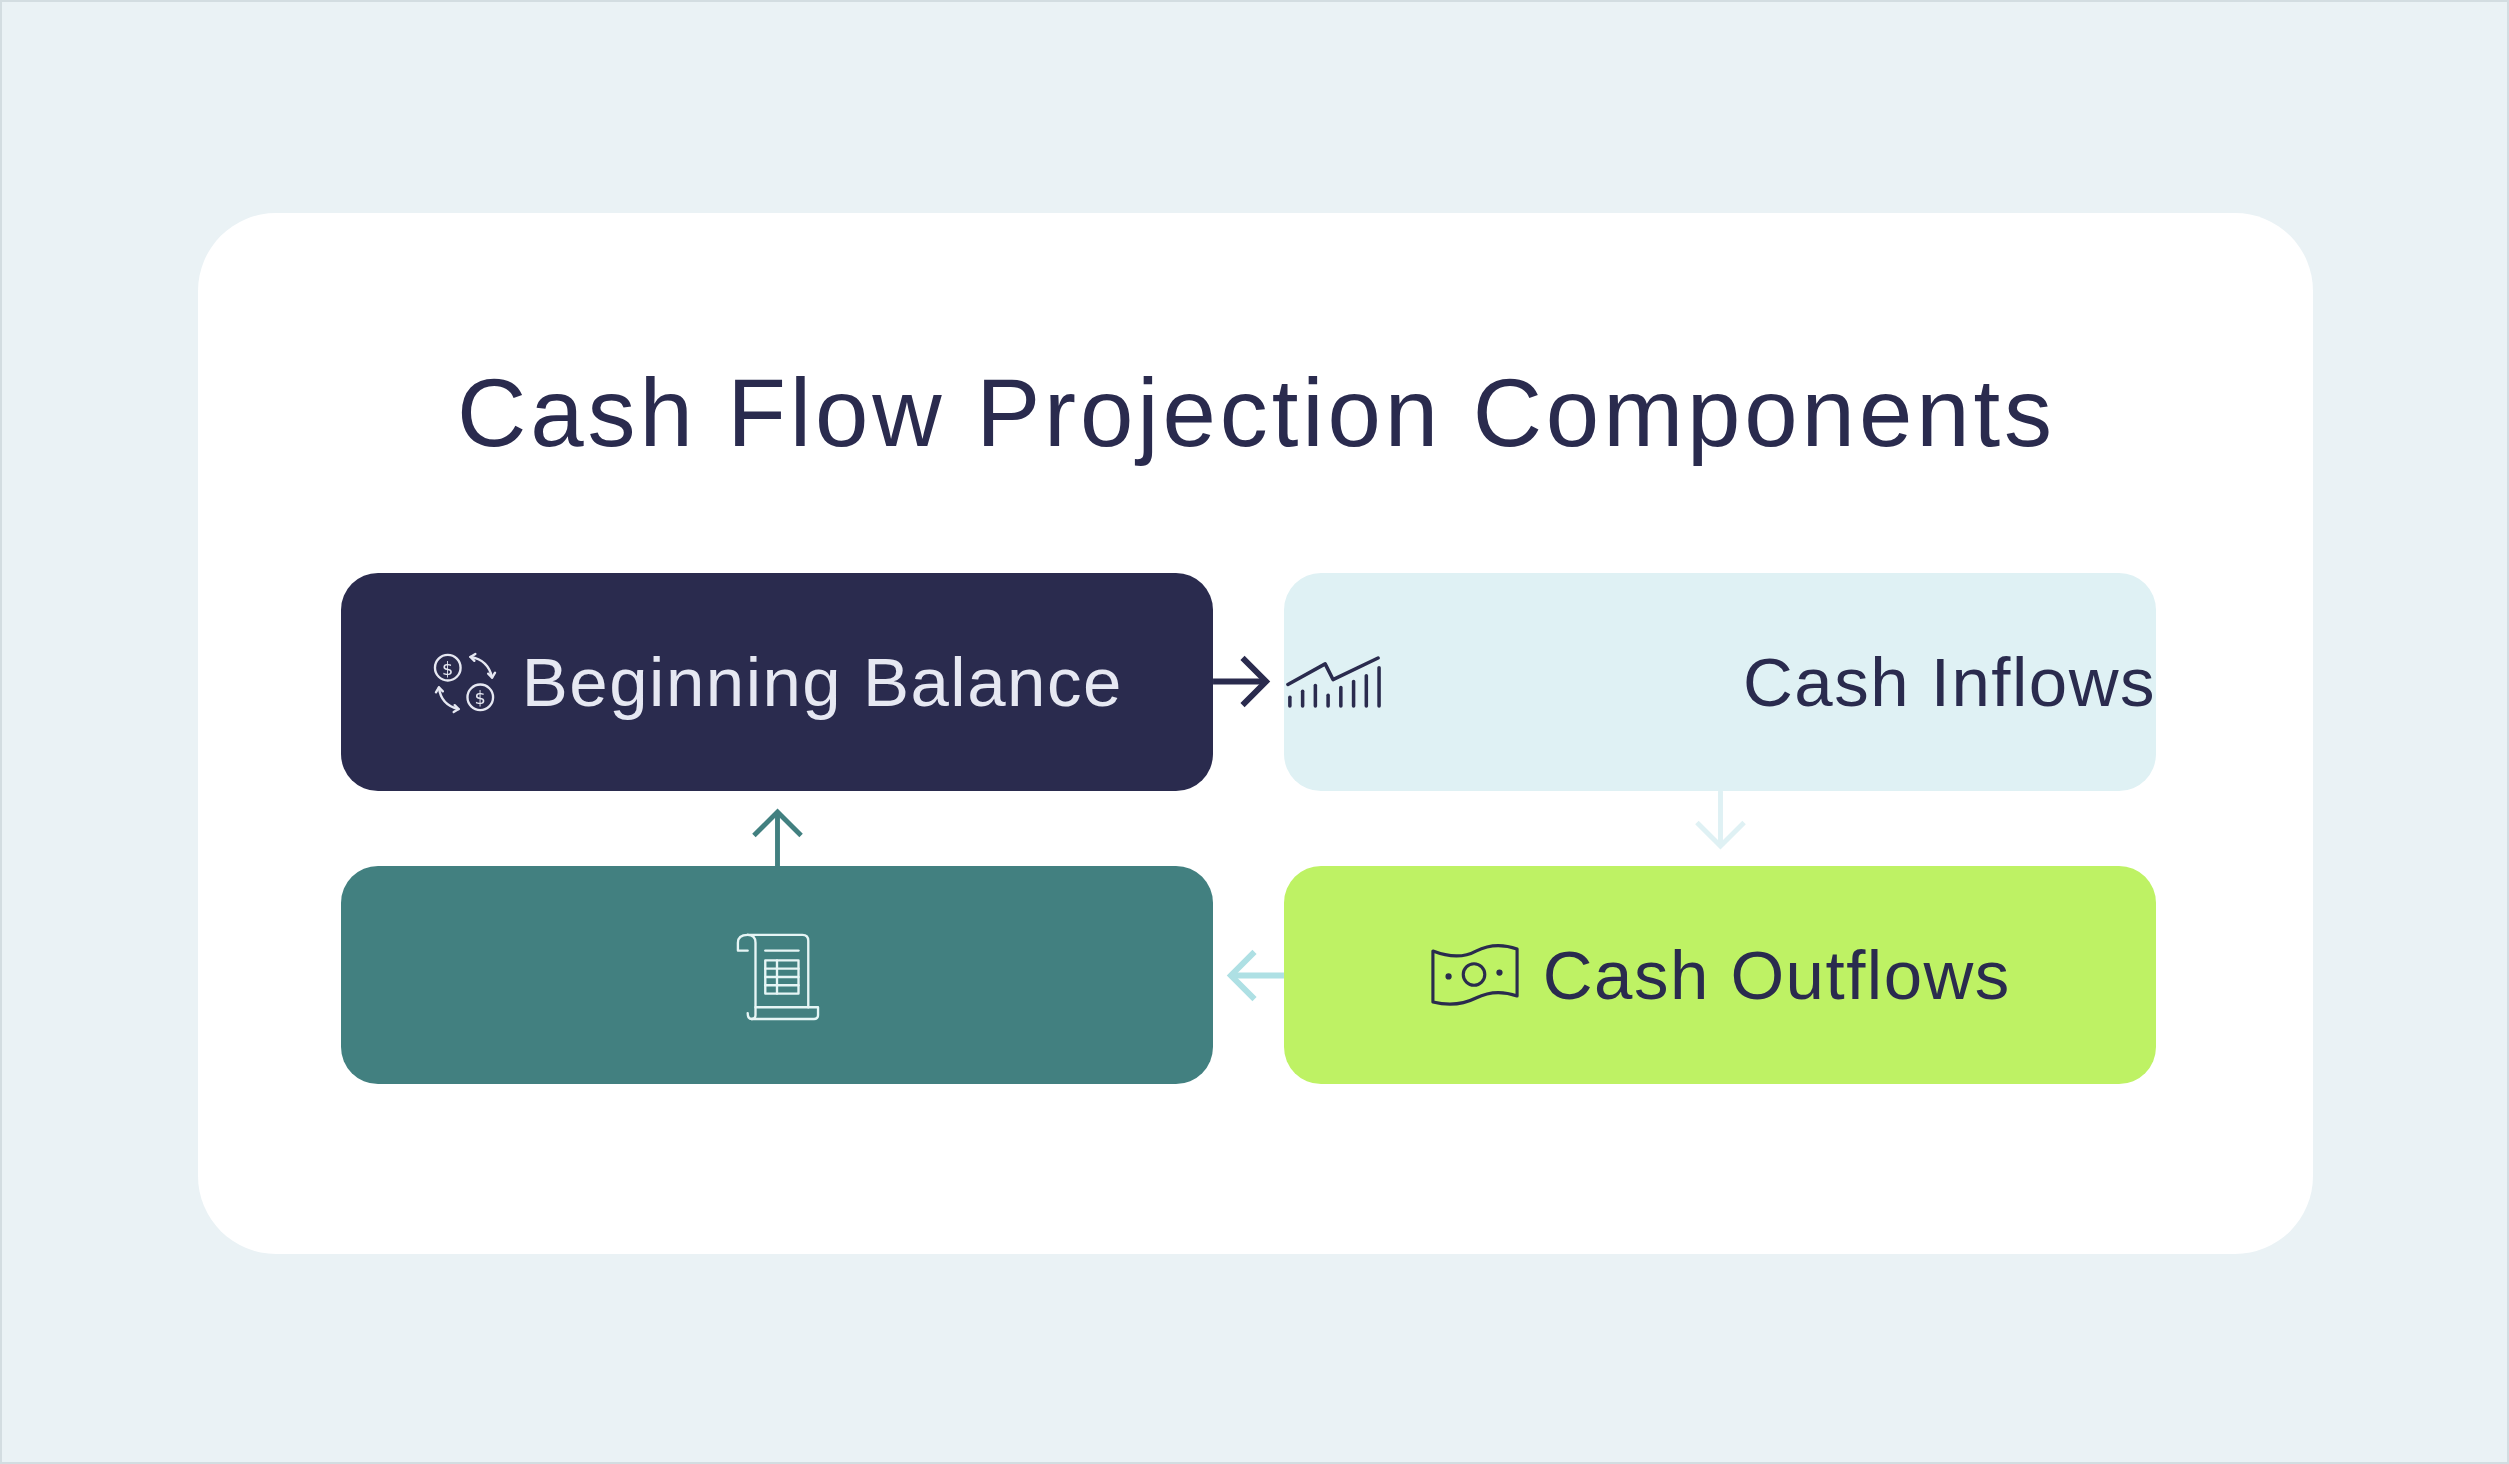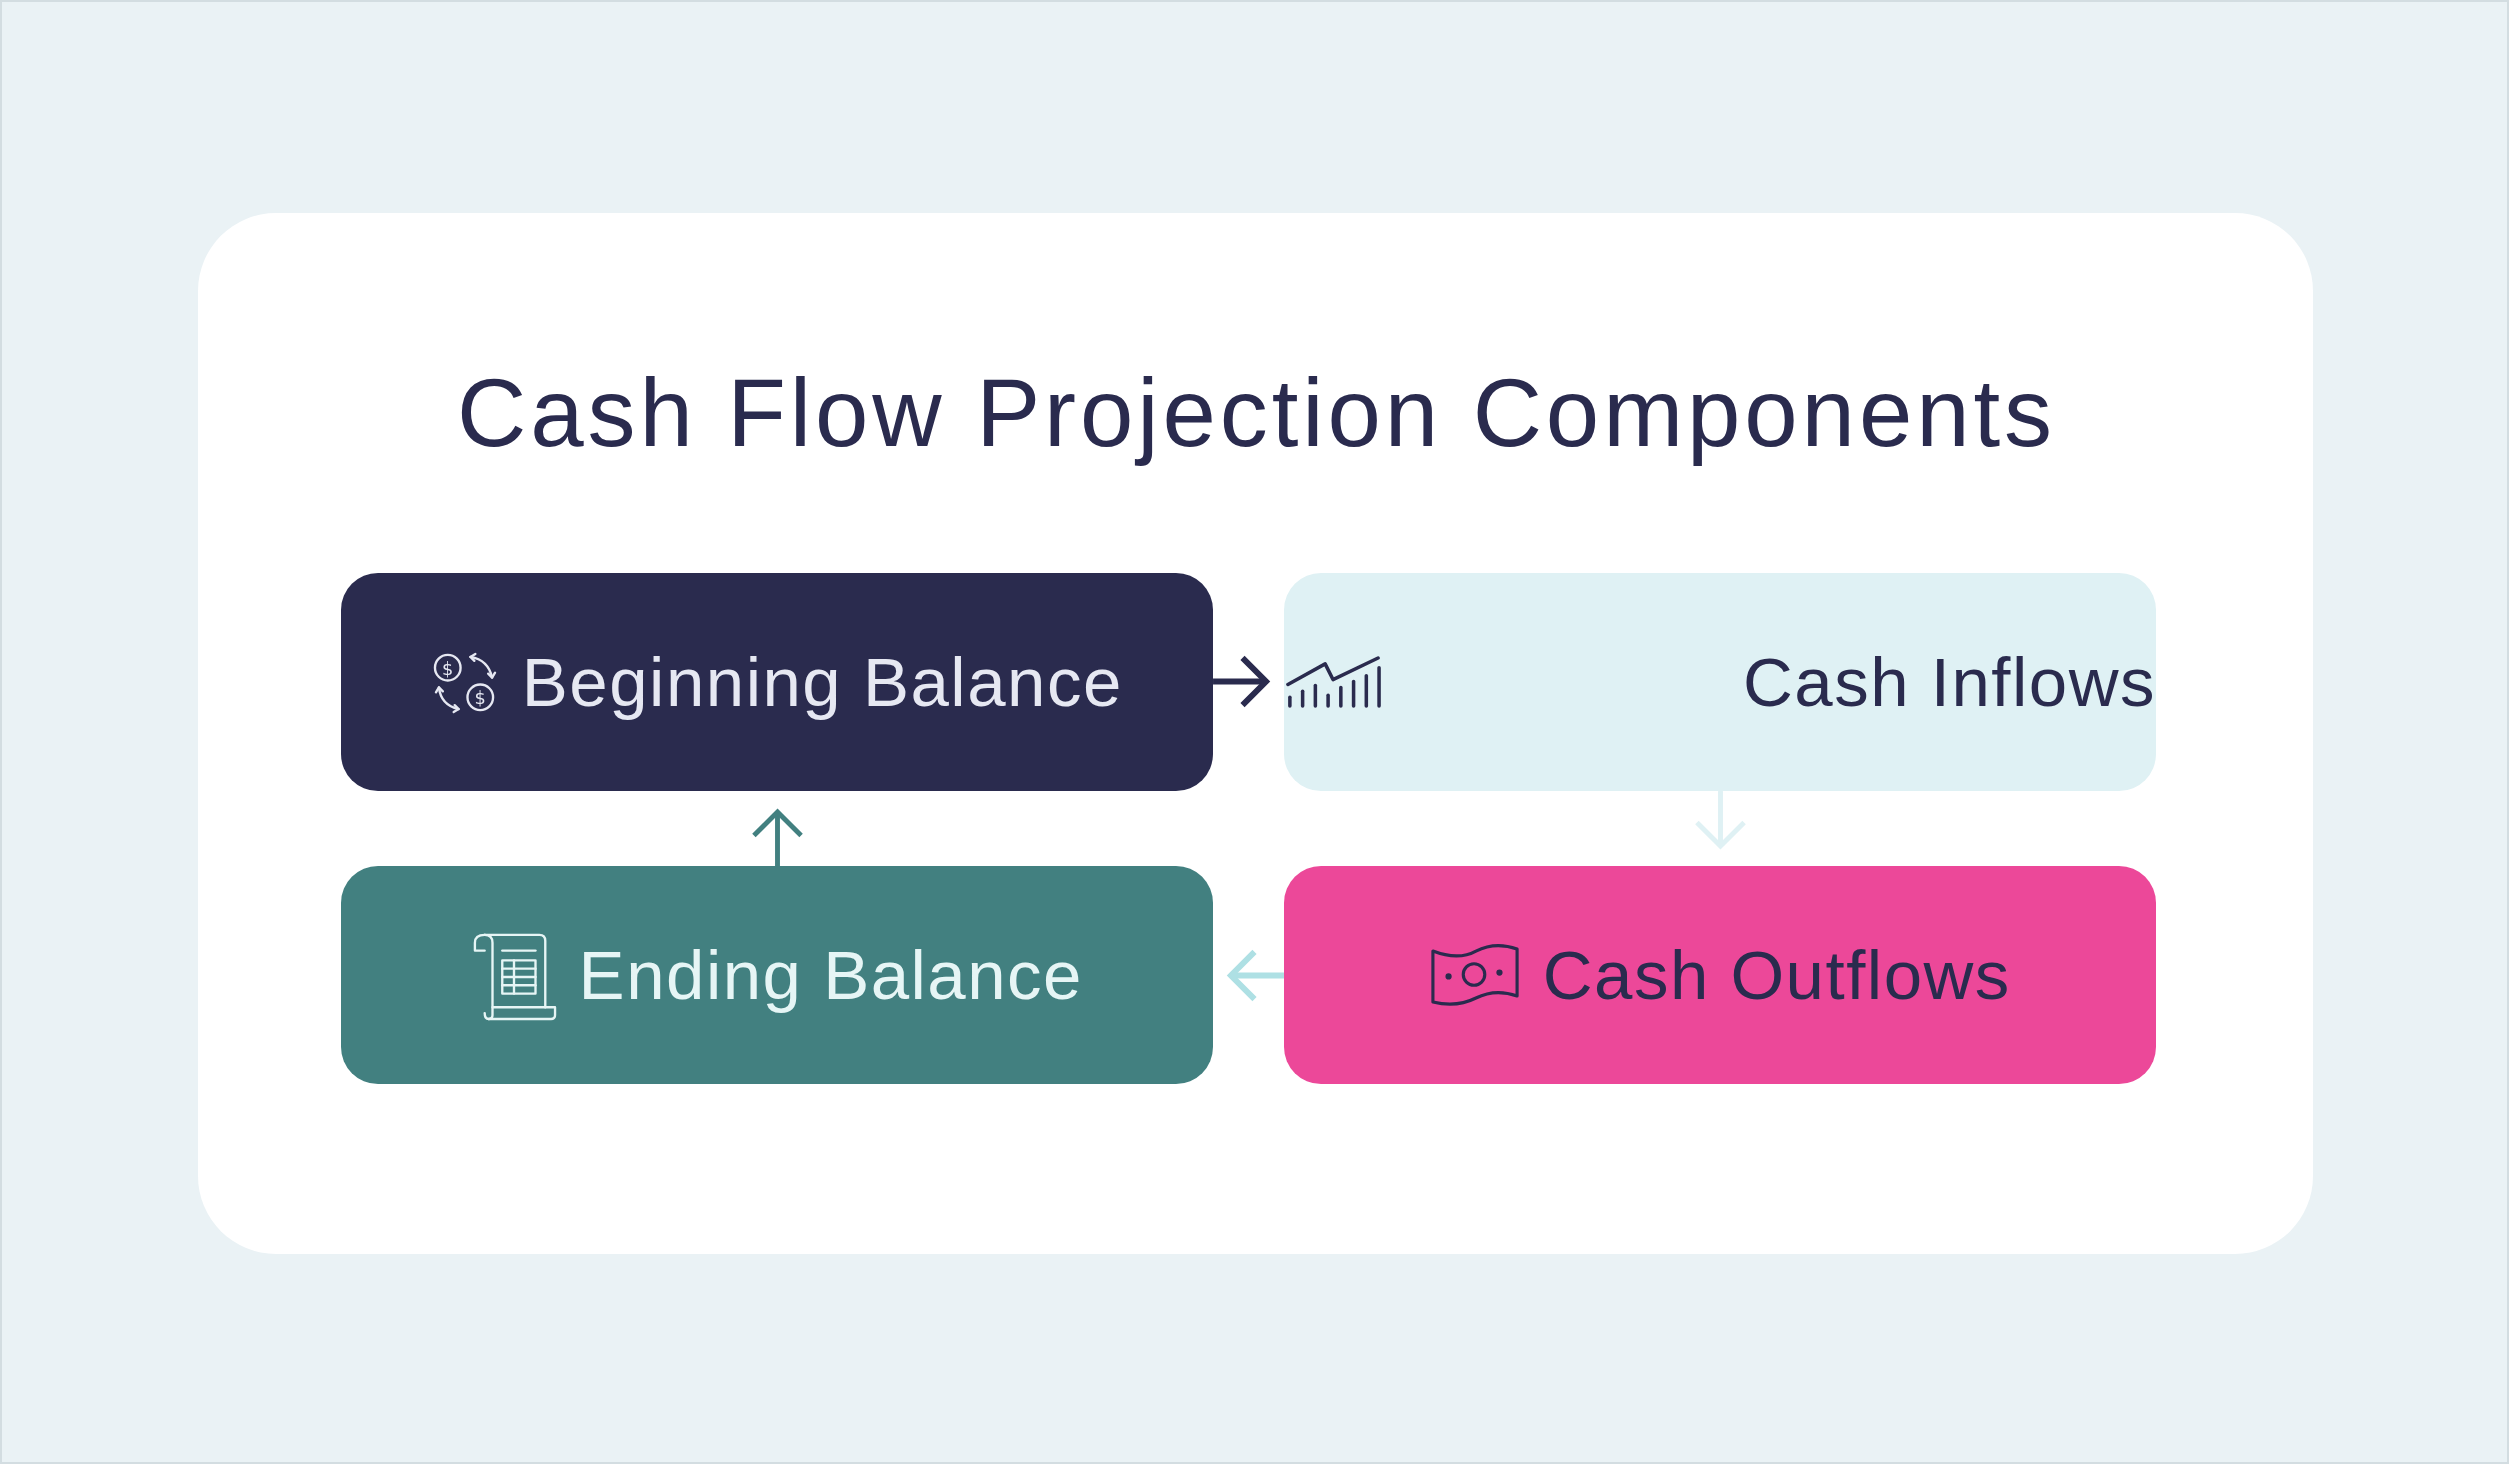--- a/index.html
+++ b/index.html
@@ -53,21 +53,21 @@
       font-size: 69px;
       font-weight: 300;
       letter-spacing: 1.5px;
       line-height: 1;
       white-space: nowrap;
     }
     .box svg { display: block; }
     #box-beginning { left: 339px; top: 571px; background: #2A2B4E; color: #E6E8F2; }
     #box-inflows   { left: 1282px; top: 571px; background: #DFF1F4; color: #2A2B4E; justify-content: space-between; }
     #box-ending    { left: 339px; top: 864px; background: #428080; color: #E6F5F5; }
-    #box-outflows  { left: 1282px; top: 864px; background: #ec4899; color: #2A2B4E; }
+    #box-outflows  { left: 1282px; top: 864px; background: #bef264; color: #2A2B4E; }
 
     .arrow {
       position: absolute;
     }
   </style>
 </head>
 <body>
 
 <div class="card"></div>
 
@@ -116,21 +116,20 @@
       <path d="M14 6 Q22 6 22 14 V88 Q22 92 18 92 Q14 92 14 86"></path>
       <path d="M22 80 H86 V88 Q86 92 82 92 H18"></path>
       <line x1="32" y1="22" x2="66" y2="22"></line>
       <rect x="32" y="32" width="34" height="34"></rect>
       <line x1="32" y1="40.5" x2="66" y2="40.5"></line>
       <line x1="32" y1="49" x2="66" y2="49"></line>
       <line x1="32" y1="57.5" x2="66" y2="57.5"></line>
       <line x1="44" y1="32" x2="44" y2="66"></line>
     </svg>
   </span>
-  <span class="label">Ending Balance</span>
 </div>
 
 <div class="box" id="box-outflows">
   <span>
     <svg width="92" height="65" viewBox="0 0 94 66" fill="none" stroke="#2A2B4E" stroke-width="3.2" stroke-linecap="round" stroke-linejoin="round">
       <path d="M4 8 Q30 18 48 8 Q68 -2 90 6 V54 Q68 46 48 56 Q28 66 4 60 Z"></path>
       <circle cx="46" cy="32" r="11"></circle>
       <circle cx="20" cy="34" r="1.6" fill="#2A2B4E"></circle>
       <circle cx="72" cy="30" r="1.6" fill="#2A2B4E"></circle>
     </svg>

